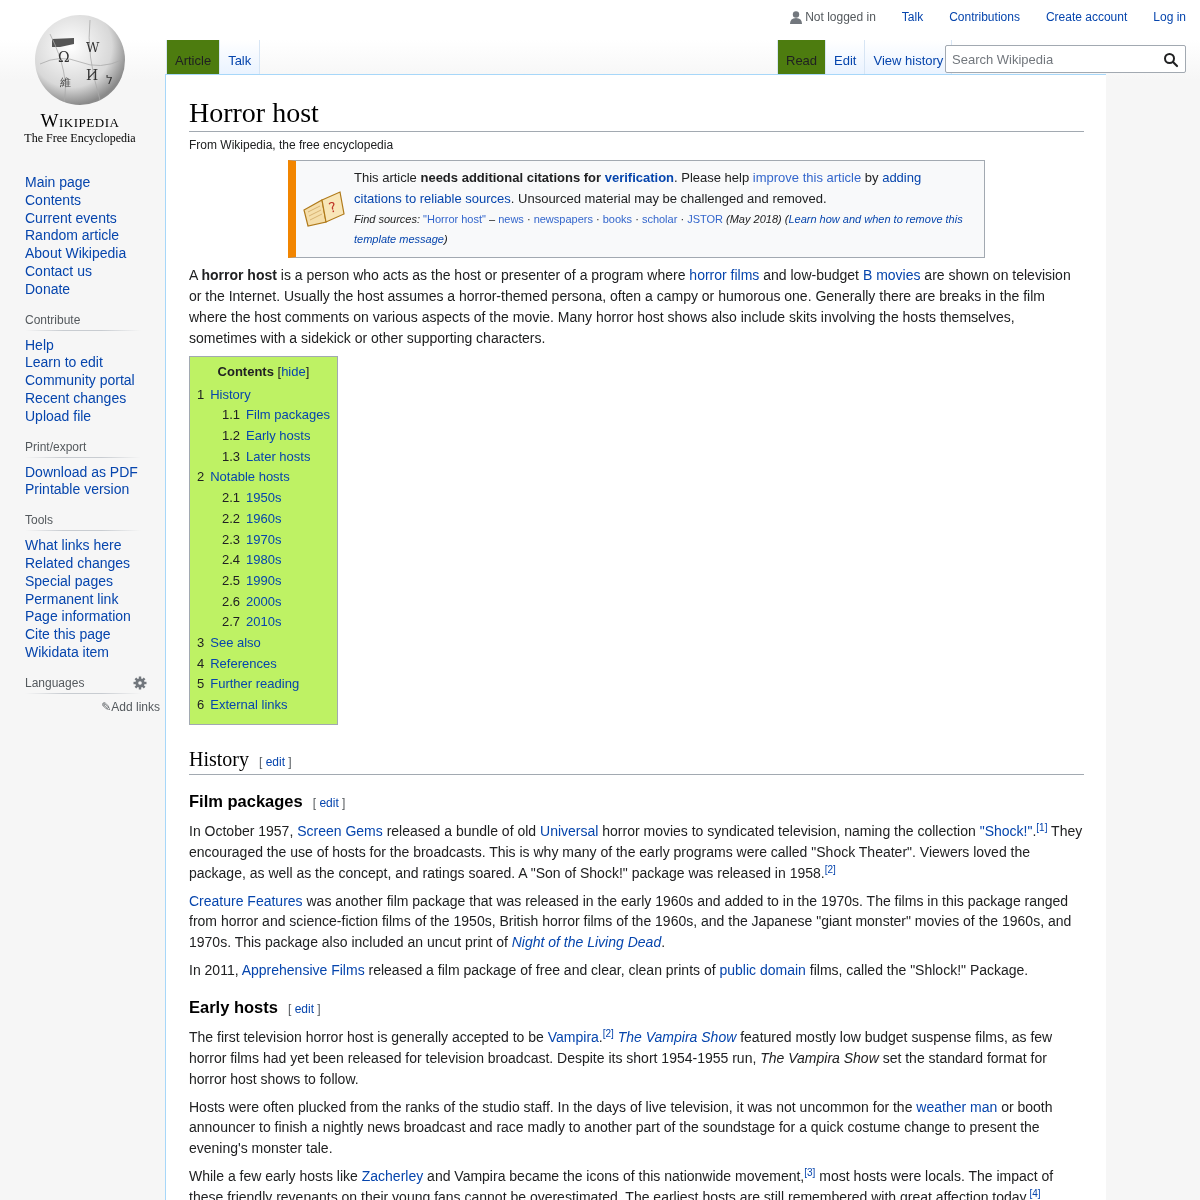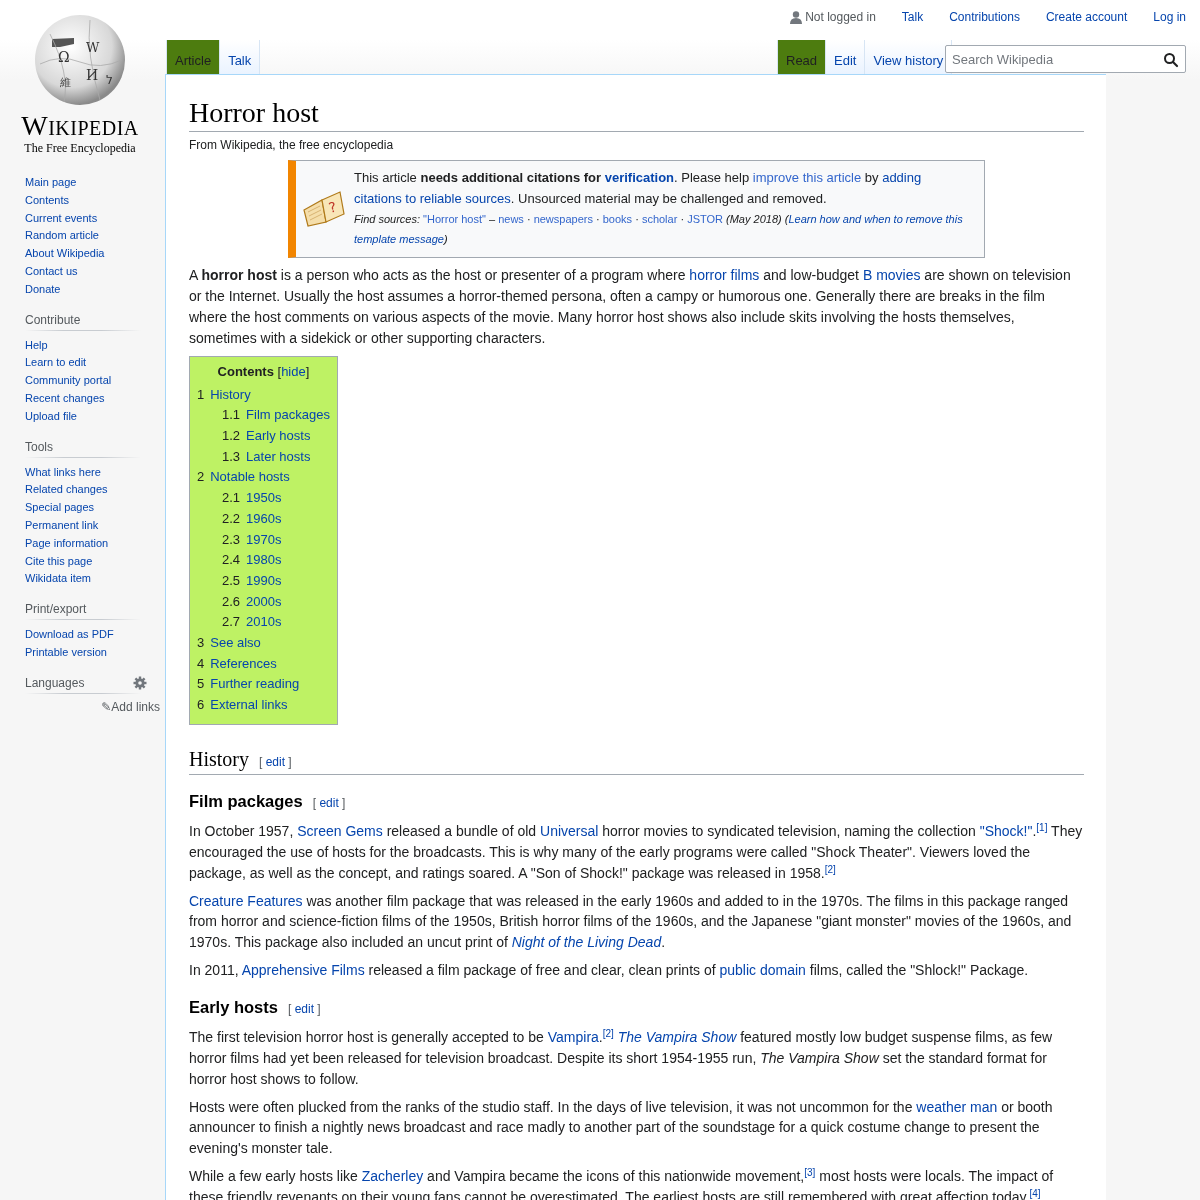--- a/index.html
+++ b/index.html
@@ -21,21 +21,21 @@
 
   
   #logo {
     position: absolute; left: 0; top: 0; width: 160px; height: 160px;
     display: flex; flex-direction: column; align-items: center;
   }
   #globe {
     margin-top: 14px; width: 100px; height: 92px; position: relative;
   }
   #wordmark {
-    font-family: "Liberation Serif", serif; font-size: 28px; letter-spacing: 0.5px;
+    font-family: "Liberation Serif", serif; font-size: 19px; letter-spacing: 0.5px;
     color: #000; margin-top: 4px; font-variant: small-caps;
   }
   #tagline {
     font-family: "Liberation Serif", serif; font-size: 12px; color: #000; margin-top: -1px;
   }
 
   
   #personal {
     position: absolute; right: 14px; top: 10px; font-size: 12px;
     display: flex; align-items: center; gap: 26px;
@@ -69,21 +69,21 @@
 
   
   #sidebar { position: absolute; left: 0; top: 160px; width: 166px; }
   .portal { margin-left: 25px; width: 116px; margin-bottom: 12px; }
   .portal h3 {
     font-size: 12px; font-weight: normal; color: #54595d;
     padding-bottom: 4px; margin-bottom: 6px;
     background: linear-gradient(to right, rgba(200,204,209,0) 0%, #c8ccd1 33%, #c8ccd1 66%, rgba(200,204,209,0) 100%) no-repeat bottom / 100% 1px;
   }
   .portal ul { list-style: none; }
-  .portal li { font-size: 11px; line-height: 17.8px; }
+  .portal li { font-size: 14px; line-height: 17.8px; }
   #p-navigation { margin-top: 14px; }
   #p-navigation ul li { line-height: 17.8px; }
   #lang-head { display: flex; justify-content: space-between; align-items: center; }
   #add-links { text-align: right; font-size: 12px; color: #54595d; margin-top: 2px; margin-right: -19px; }
 
   
   #content {
     position: absolute; left: 165px; top: 74px; width: 941px; height: 1126px;
     background: #fff; border: 1px solid #a7d7f9; border-right: none; border-bottom: none;
     padding: 20px 22px 0 23px;
@@ -206,36 +206,36 @@
     <h3>Contribute</h3>
     <ul>
       <li><a>Help</a></li>
       <li><a>Learn to edit</a></li>
       <li><a>Community portal</a></li>
       <li><a>Recent changes</a></li>
       <li><a>Upload file</a></li>
     </ul>
   </div>
   <div class="portal" style="margin-top:14px">
+    <h3>Print/export</h3>
+    <ul>
+      <li><a>Download as PDF</a></li>
+      <li><a>Printable version</a></li>
+    </ul>
+  </div>
+  <div class="portal" style="margin-top:14px">
     <h3>Tools</h3>
     <ul>
       <li><a>What links here</a></li>
       <li><a>Related changes</a></li>
       <li><a>Special pages</a></li>
       <li><a>Permanent link</a></li>
       <li><a>Page information</a></li>
       <li><a>Cite this page</a></li>
       <li><a>Wikidata item</a></li>
-    </ul>
-  </div>
-  <div class="portal" style="margin-top:14px">
-    <h3>Print/export</h3>
-    <ul>
-      <li><a>Download as PDF</a></li>
-      <li><a>Printable version</a></li>
     </ul>
   </div>
   <div class="portal" style="margin-top:14px">
     <h3 id="lang-head">
       <span>Languages</span>
       <svg width="14" height="14" viewBox="0 0 14 14" style="margin-right:-6px">
         <circle cx="7" cy="7" r="4.6" fill="#72777d"></circle>
         <g stroke="#72777d" stroke-width="2.4">
           <line x1="7" y1="0.5" x2="7" y2="13.5"></line>
           <line x1="0.5" y1="7" x2="13.5" y2="7"></line>

